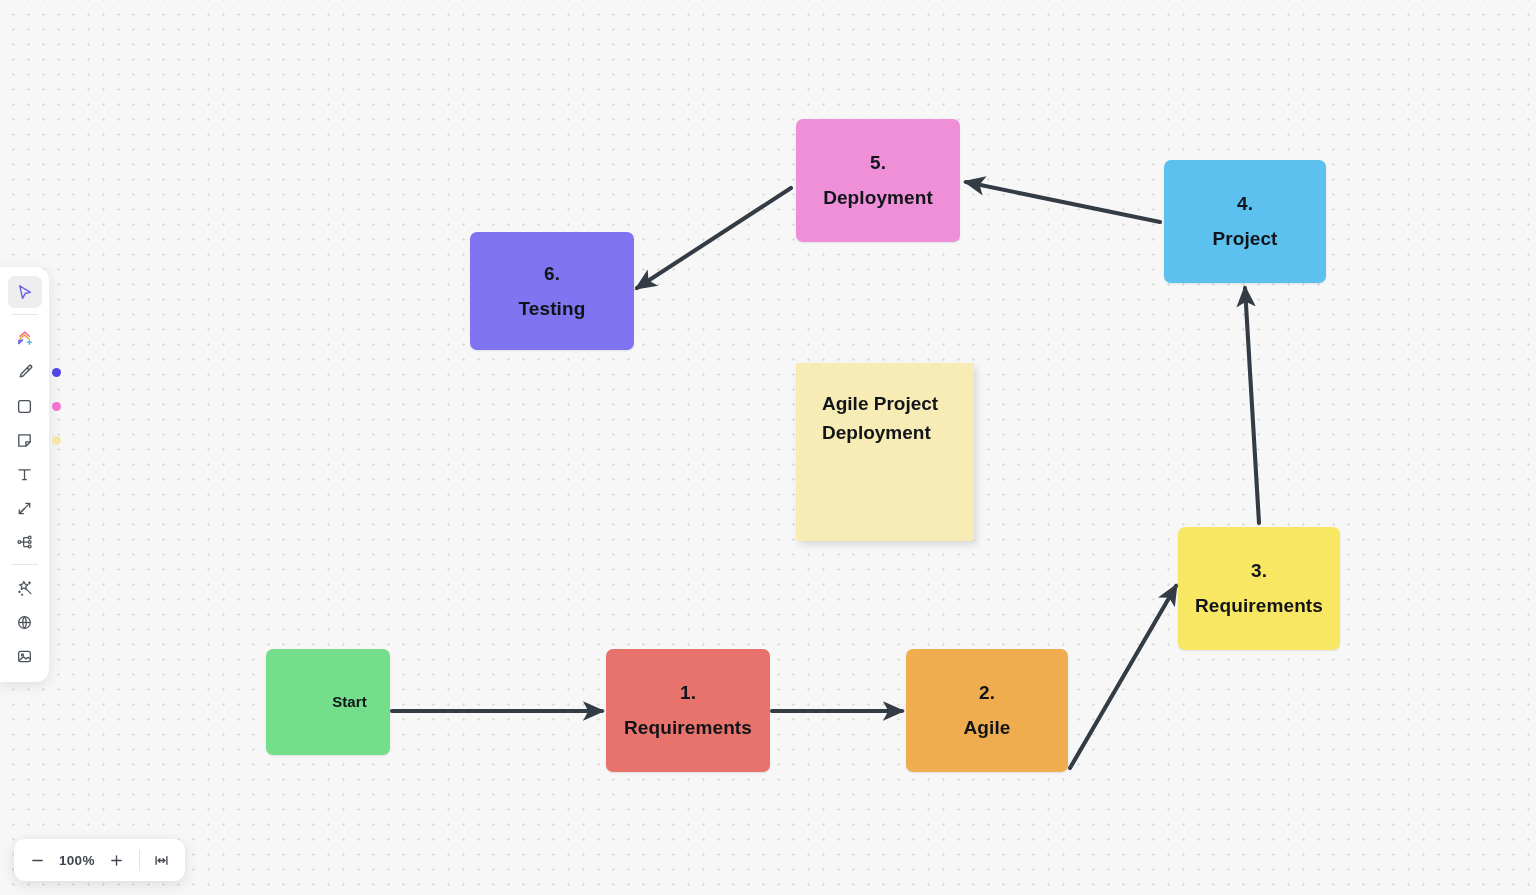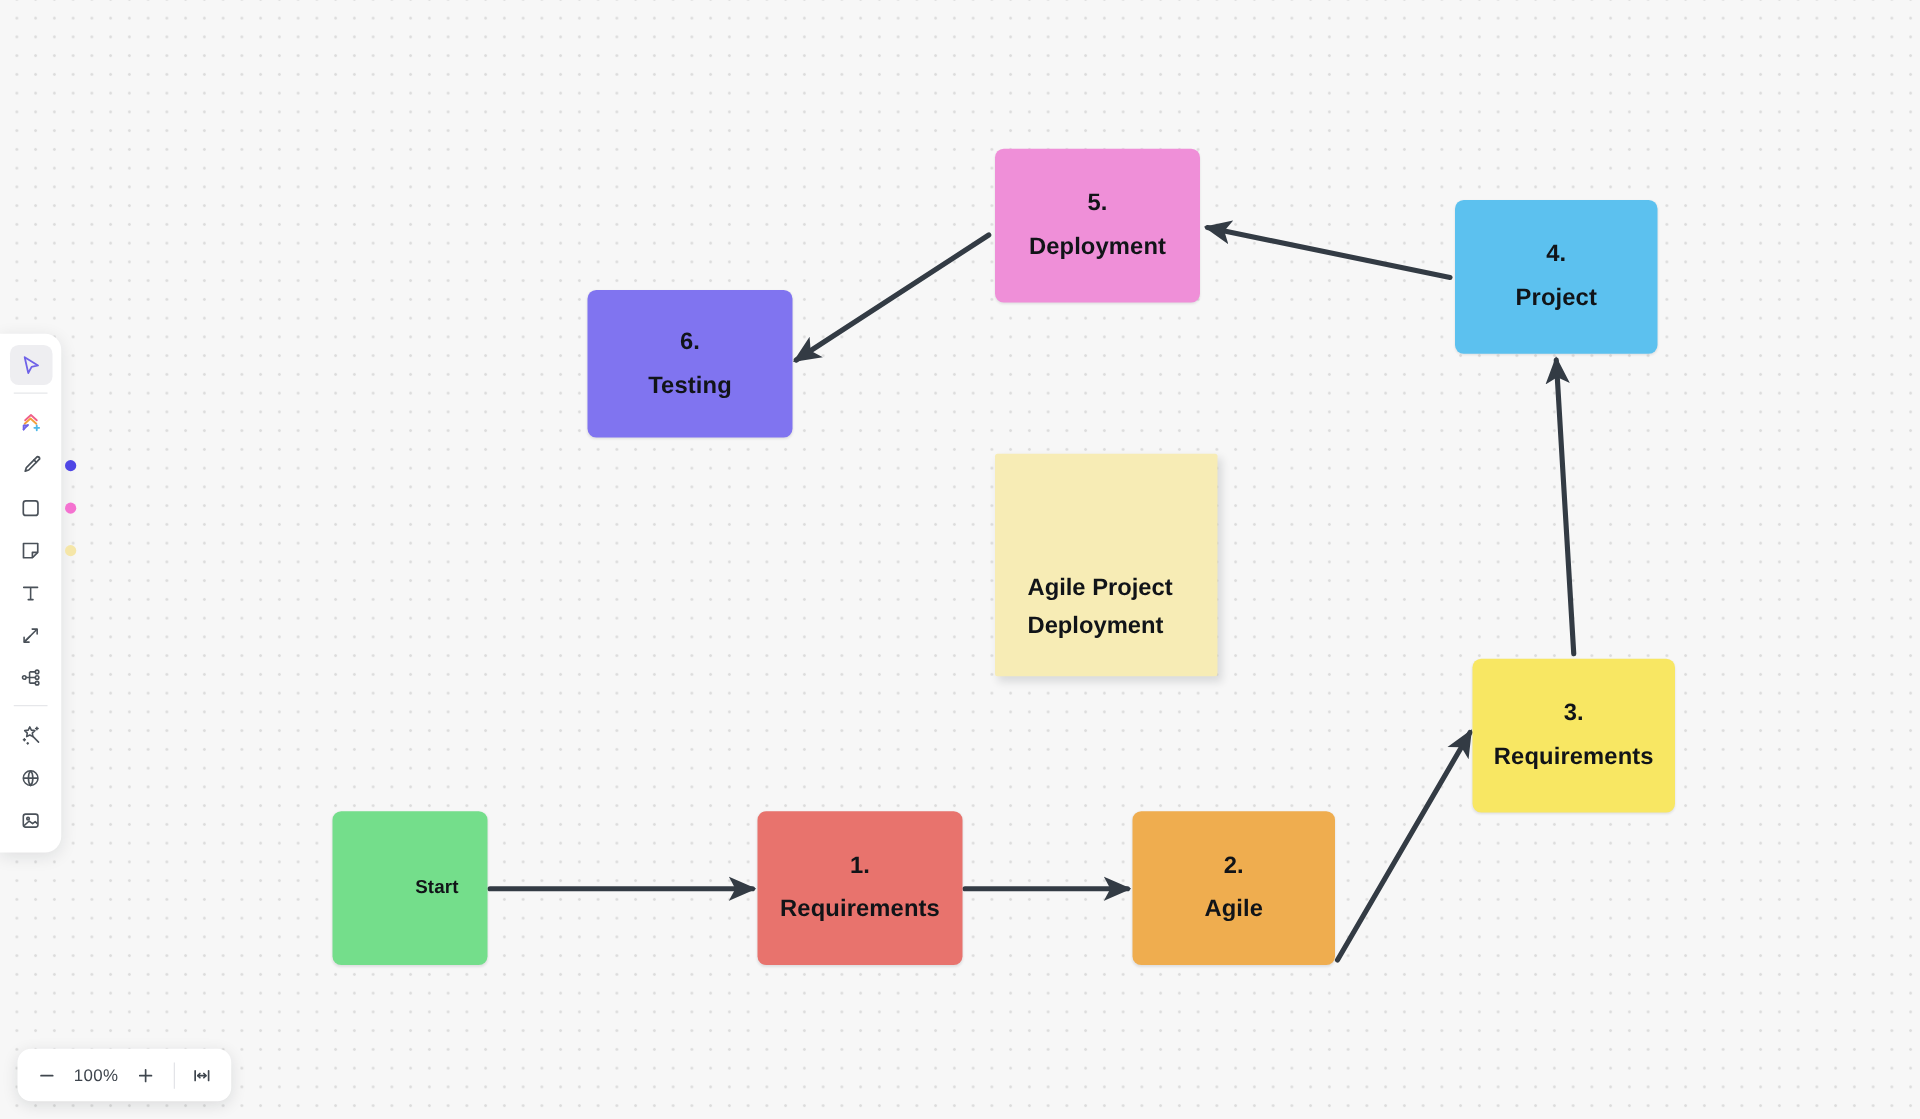--- a/index.html
+++ b/index.html
@@ -45,21 +45,21 @@
   .node .num  { font-size: 19px; display: block; }
   .node .name { font-size: 19px; display: block; margin-top: 11px; }
   .node.single .name { margin-top: 0; font-size: 15px; }
 
   
   .sticky {
     position: absolute;
     border-radius: 2px;
     padding: 26px 26px;
     display: flex;
-    align-items: flex-end;
+    align-items: flex-start;
     font-size: 19px;
     font-weight: bold;
     color: #111418;
     line-height: 1.55;
     box-shadow: 3px 4px 7px rgba(25,28,38,.13);
   }
 
   
   #toolbar {
     position: absolute;
@@ -112,21 +112,21 @@
   }
   .zbtn {
     width: 34px; height: 34px;
     display: flex; align-items: center; justify-content: center;
     color: #3f464e;
     cursor: pointer;
     border-radius: 7px;
   }
   #zoomlevel {
     font-size: 13.5px;
-    font-weight: normal;
+    font-weight: bold;
     color: #3f464e;
     padding: 0 5px;
     min-width: 44px;
     text-align: center;
     letter-spacing: .3px;
   }
   .zsep { width: 1px; height: 21px; background: #e3e4e8; margin: 0 5px; }
 </style>
 </head>
 <body>
@@ -150,21 +150,21 @@
   </svg>
 
   <div class="sticky" id="sticky-note" style="left: 796px; top: 363px; width: 178px; height: 178px; background: rgb(247, 236, 181);">
     <div>
       <span>Agile Project</span><br>
       <span>Deployment</span>
     </div>
   </div>
 
   <div id="nodes-host">
-      <div class="node single" style="left: 266px; top: 649px; width: 124px; height: 123px; background: rgb(116, 222, 139); padding-left: 43px;">
+      <div class="node single" style="left: 266px; top: 649px; width: 124px; height: 106px; background: rgb(116, 222, 139); padding-left: 43px;">
         <span class="name">Start</span>
       </div>
       <div class="node" style="left: 606px; top: 649px; width: 164px; height: 123px; background: rgb(232, 115, 109);">
         <span class="num">1.</span>
         <span class="name">Requirements</span>
       </div>
       <div class="node" style="left: 906px; top: 649px; width: 162px; height: 123px; background: rgb(239, 173, 79);">
         <span class="num">2.</span>
         <span class="name">Agile</span>
       </div>

